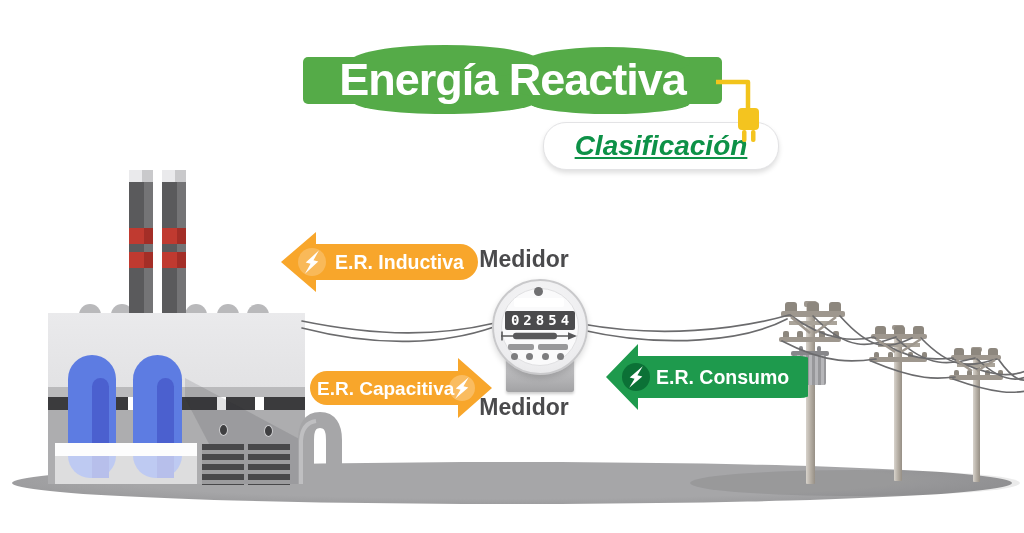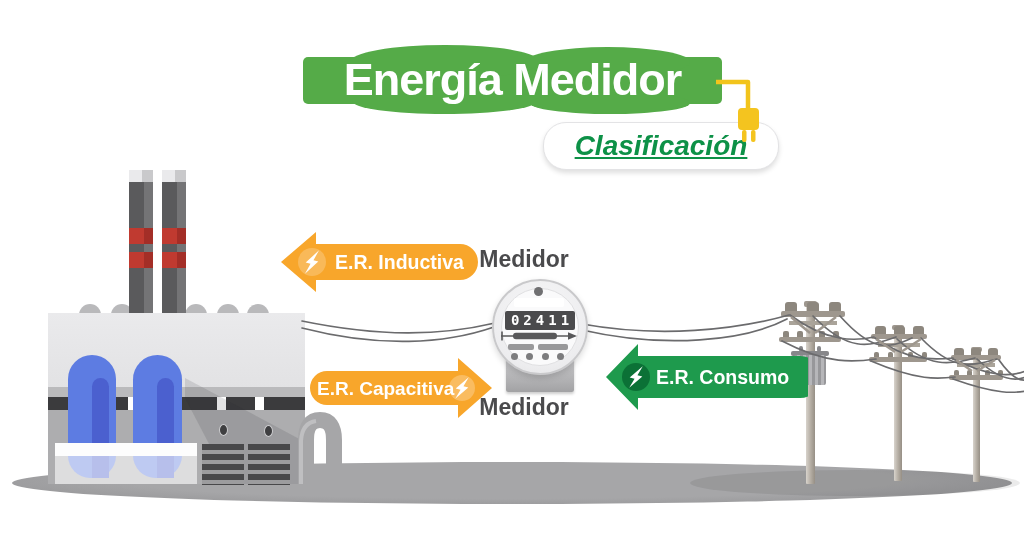--- a/index.html
+++ b/index.html
@@ -211,21 +211,21 @@
     </g>
   </svg>
 
   <div>
     <div class="meter-label" style="top:246px">Medidor</div>
     <div class="meter-base mz"></div>
     <div class="meter-circle mz"></div>
     <div class="meter-face mz"></div>
     <div class="meter-topdot mz"></div>
     <div class="meter-whitebar mz"></div>
-    <div class="meter-display mz">02411</div>
+    <div class="meter-display mz">02854</div>
     <svg class="abs mz" style="left:497px;top:329px" width="84" height="14">
       <line x1="4" y1="7" x2="78" y2="7" stroke="#58585a" stroke-width="1.6"></line>
       <line x1="5" y1="2.5" x2="5" y2="11.5" stroke="#58585a" stroke-width="1.6"></line>
       <rect x="16" y="3.8" width="44" height="6.4" rx="3" fill="#58585a"></rect>
       <polygon points="80,7 71,3.2 71,10.8" fill="#58585a"></polygon>
     </svg>
     <div class="meter-bar mz" style="left:508px;width:26px"></div>
     <div class="meter-bar mz" style="left:538px;width:30px"></div>
     <div class="meter-dot mz" style="left:511px"></div>
     <div class="meter-dot mz" style="left:526px"></div>
@@ -254,21 +254,21 @@
     <polygon points="4,-12 -6,2 -1,2 -4,12 6,-2 1,-2" fill="#ffffff" transform="translate(34,35) rotate(14)"></polygon>
     <text x="54" y="42" font-size="19.5">E.R. Consumo</text>
   </svg>
 
   <div>
     <div class="blob" style="left:303px;top:57px;width:419px;height:47px;border-radius:5px;z-index:8"></div>
     <div class="blob" style="left:350px;top:45px;width:190px;height:34px;border-radius:50%;z-index:8"></div>
     <div class="blob" style="left:525px;top:47px;width:165px;height:30px;border-radius:50%;z-index:8"></div>
     <div class="blob" style="left:352px;top:88px;width:185px;height:26px;border-radius:50%;z-index:8"></div>
     <div class="blob" style="left:530px;top:92px;width:160px;height:22px;border-radius:50%;z-index:8"></div>
-    <div class="title-text">Energía Medidor</div>
+    <div class="title-text">Energía Reactiva</div>
 
     <svg class="plug-svg" width="50" height="72">
       <path d="M2,8 L34,8 L34,36" fill="none" stroke="#F2C41C" stroke-width="4.5" stroke-linejoin="round"></path>
       <rect x="24" y="34" width="21" height="22" rx="4" fill="#F4C41F"></rect>
       <rect x="28" y="56" width="4.5" height="12" rx="2" fill="#F4C41F"></rect>
       <rect x="37" y="56" width="4.5" height="12" rx="2" fill="#F4C41F"></rect>
     </svg>
 
     <div class="subtitle-pill">
       <div class="subtitle-text">Clasificación</div>

